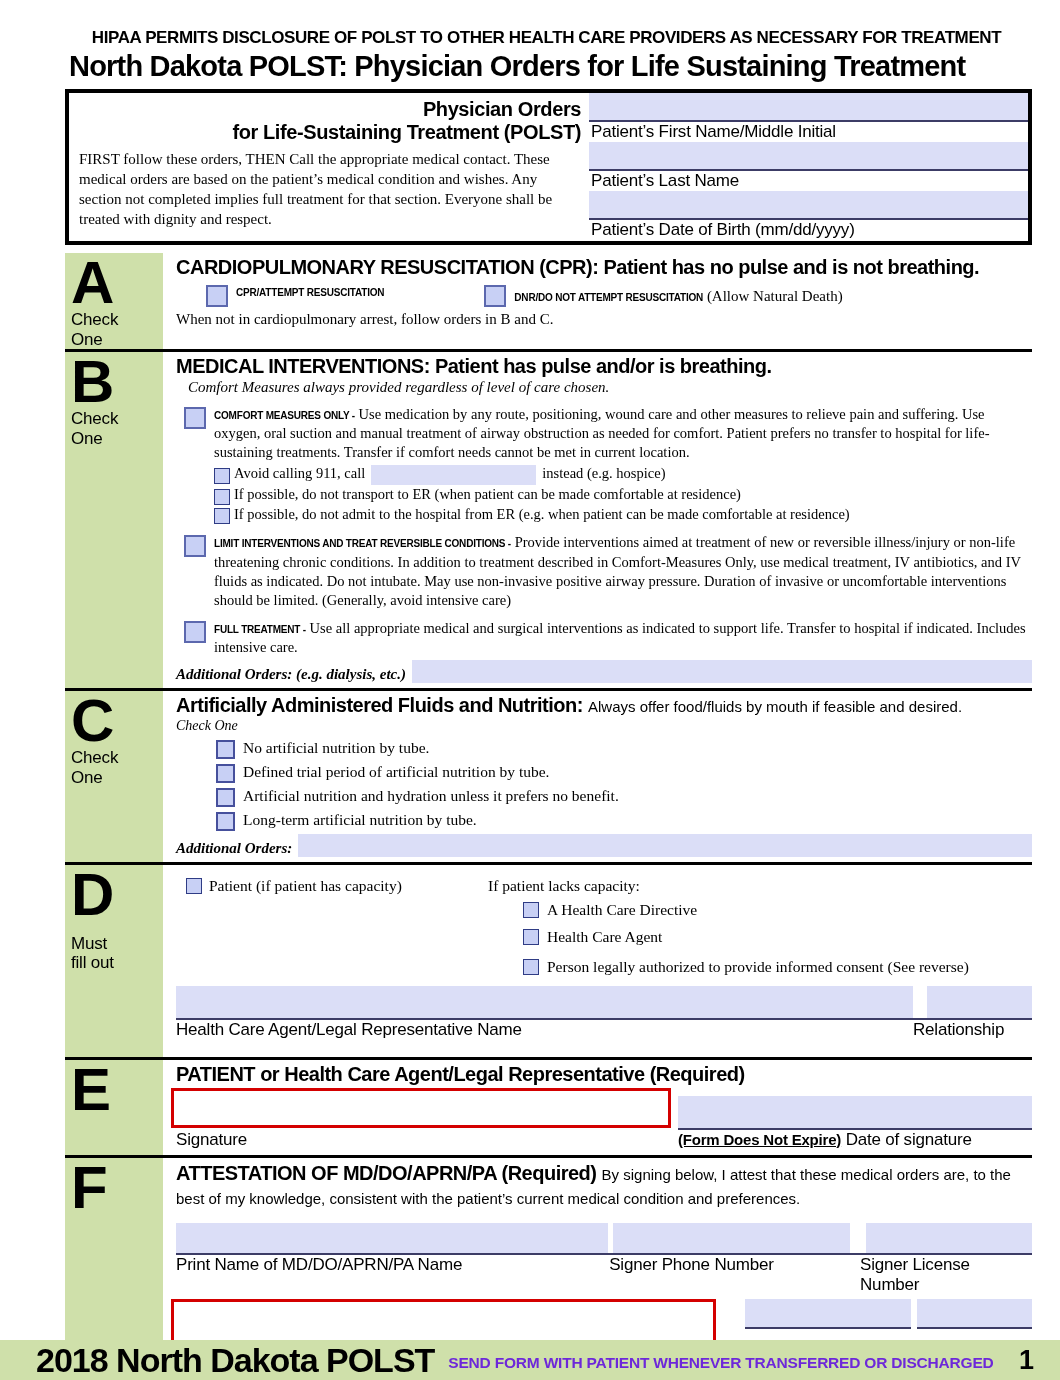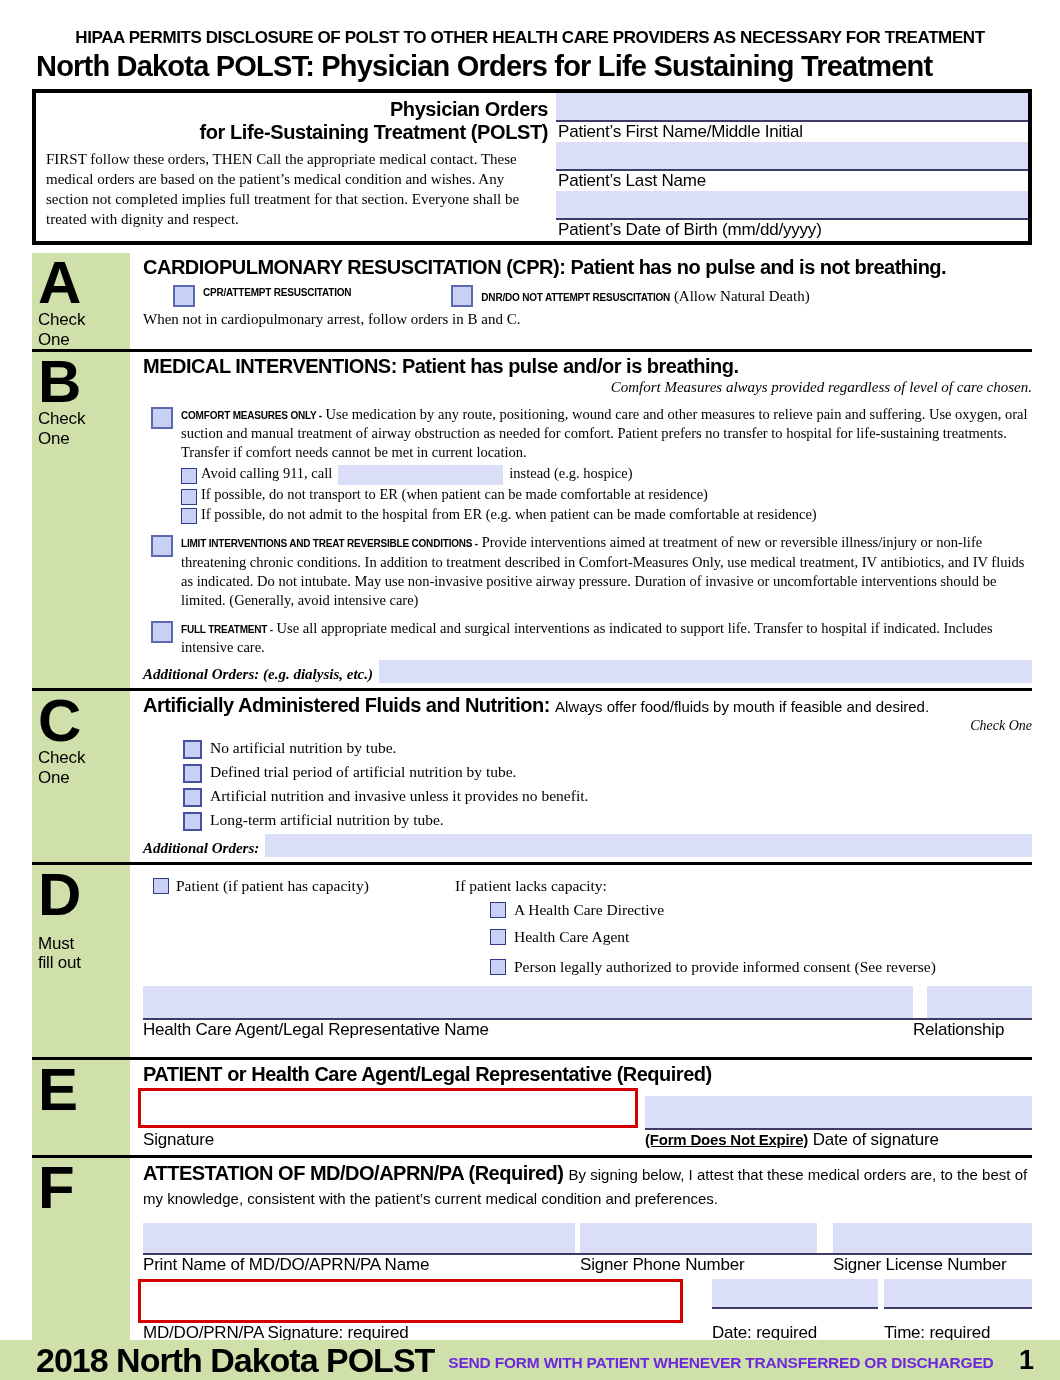--- a/index.html
+++ b/index.html
@@ -4,20 +4,21 @@
 <style>
   * { box-sizing: border-box; margin: 0; padding: 0; }
   body { background:#ffffff; }
   .page {
     position: relative;
     width: 1060px; height: 1380px;
     background: #ffffff;
     overflow: hidden;
     font-family: "Liberation Serif", serif;
     color: #000;
+    padding-left: 33px;
   }
   
   .hipaa {
     padding-top: 28px;
     text-align: center;
     font-family: "Liberation Sans", sans-serif;
     font-weight: 700; font-size: 17px; letter-spacing: -0.4px;
   }
   .main-title {
     margin: 2px 0 6px 36px;
@@ -59,21 +60,21 @@
   }
   .side-note { font-family: "Liberation Sans", sans-serif; font-size: 17px; line-height: 1.15; letter-spacing: -0.2px; }
   .sec-main { flex: 1; padding: 3px 0 5px 13px; }
   .sec-title {
     font-family: "Liberation Sans", sans-serif;
     font-weight: 700; font-size: 20px; letter-spacing: -0.5px;
   }
   .sec-title .title-rest { font-weight: 400; font-size: 15px; letter-spacing: 0; }
   .bcaps { font-family: "Liberation Sans", sans-serif; font-weight: 700; font-size: 10px; letter-spacing: -0.2px; }
   .txt { font-size: 14.5px; line-height: 1.32; }
-  .italic { font-style: italic; text-align: right; }
+  .italic { font-style: italic; }
   
   .cb { background: #c8d0f5; border: 2px solid #5c68ae; flex: none; display: inline-block; }
   .cb-lg { width: 22px; height: 22px; }
   .cb-md { width: 19px; height: 19px; border-color: #46509c; }
   .cb-sm { width: 16px; height: 16px; border-width: 1.5px; border-color: #2f3c85; }
   .row { display: flex; align-items: flex-start; }
   .row .cb { margin-top: 2px; margin-right: 8px; }
   
   .ao-row { display: flex; align-items: flex-end; margin-top: 3px; }
   .ao-label { font-weight: 700; font-style: italic; font-size: 15px; white-space: nowrap; }
@@ -217,21 +218,21 @@
         <div class="row" style="margin:2px 0 3px 40px">
           <span class="cb cb-md"></span>
           <span class="txt" style="font-size:15.5px">No artificial nutrition by tube.</span>
         </div>
         <div class="row" style="margin:0 0 3px 40px">
           <span class="cb cb-md"></span>
           <span class="txt" style="font-size:15.5px">Defined trial period of artificial nutrition by tube.</span>
         </div>
         <div class="row" style="margin:0 0 3px 40px">
           <span class="cb cb-md"></span>
-          <span class="txt" style="font-size:15.5px">Artificial nutrition and invasive unless it provides no benefit.</span>
+          <span class="txt" style="font-size:15.5px">Artificial nutrition and hydration unless it prefers no benefit.</span>
         </div>
         <div class="row" style="margin:0 0 2px 40px">
           <span class="cb cb-md"></span>
           <span class="txt" style="font-size:15.5px">Long-term artificial nutrition by tube.</span>
         </div>
         <div class="ao-row">
           <span class="ao-label">Additional Orders:</span>
           <span class="ao-fld"></span>
         </div>
       </div>

